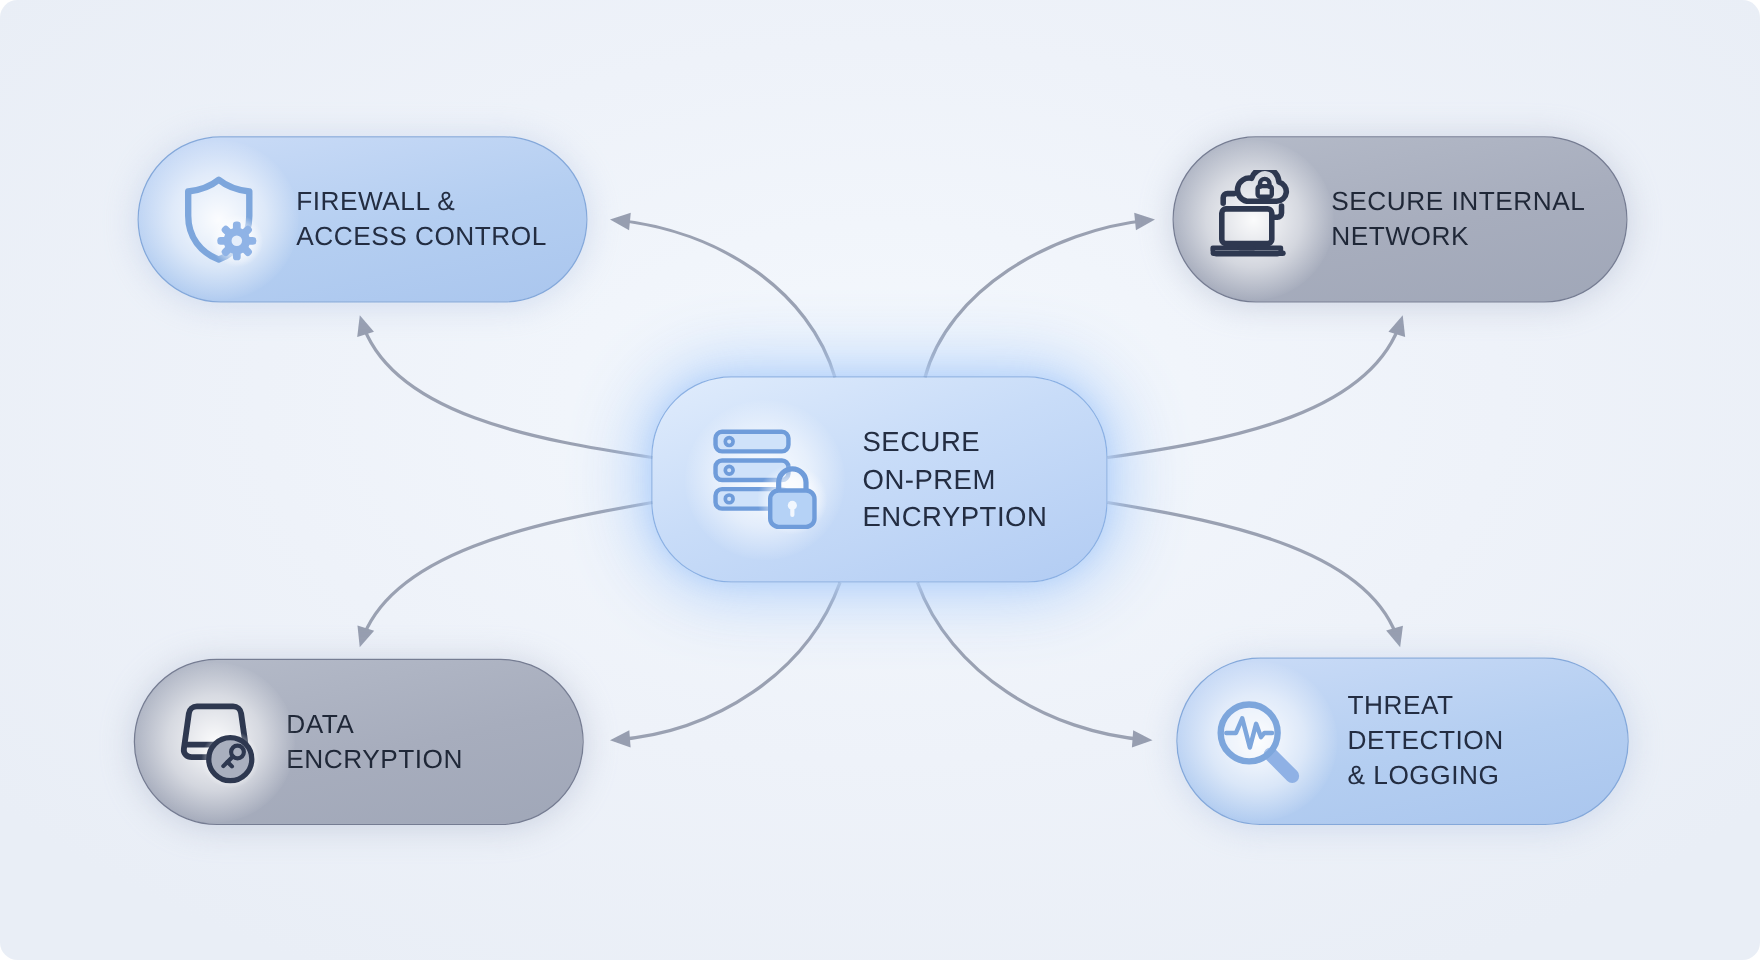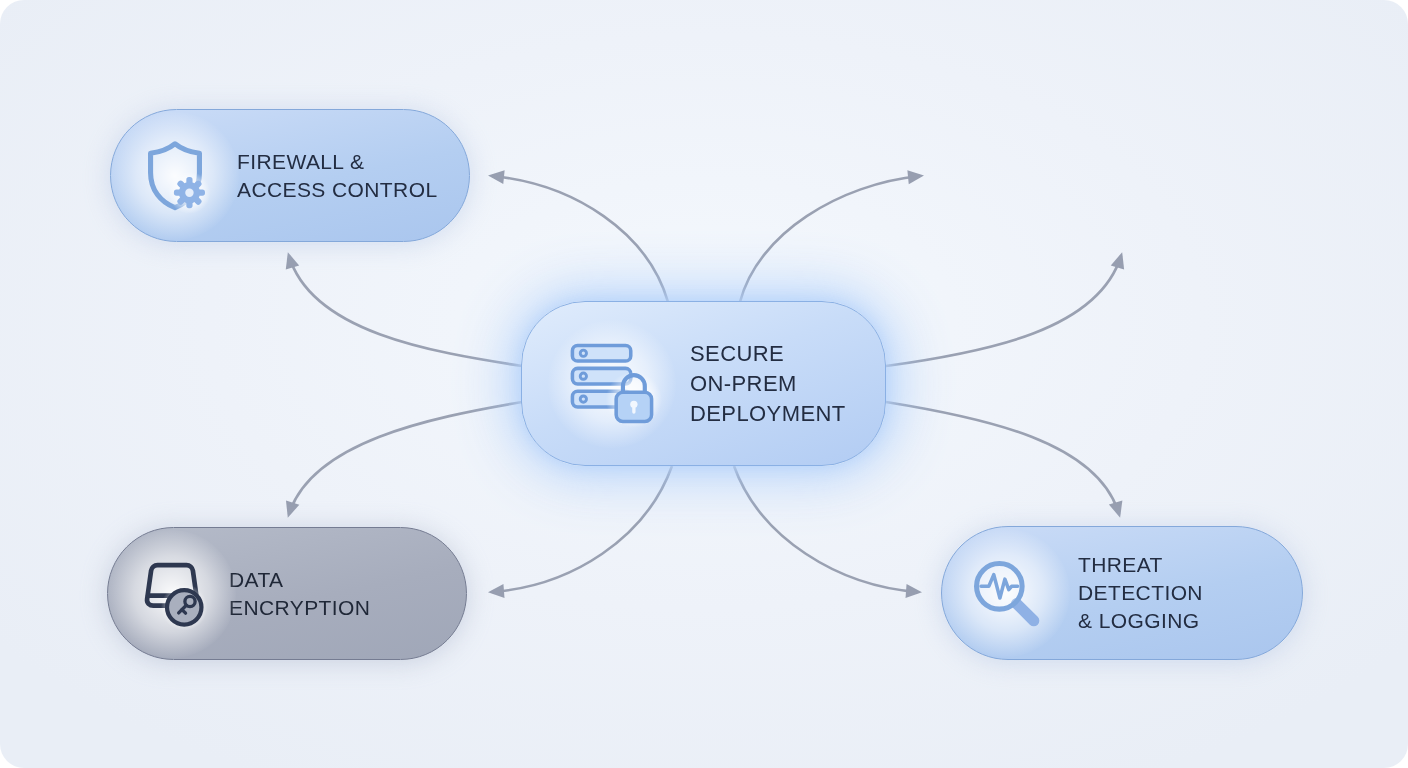--- a/index.html
+++ b/index.html
@@ -1,19 +1,19 @@
 <!DOCTYPE html>
 <html><head>
 <meta charset="utf-8">
 <style>
   html,body{margin:0;padding:0;background:#ffffff;}
   .canvas{
     position:relative;
     width:1408px;height:768px;
-    border-radius:24px;
+    border-radius:14px;
     overflow:hidden;
     background:
       radial-gradient(ellipse 900px 520px at 50% 42%, #f4f8fd 0%, #eef2f9 55%, #e9eef6 100%);
     font-family:"Liberation Sans", sans-serif;
   }
   svg.connectors{position:absolute;left:0;top:0;width:1408px;height:768px;}
 
   .node{
     position:absolute;
     display:flex;align-items:center;
@@ -103,20 +103,39 @@
           </g>
           <circle cx="49" cy="51" r="9.5"></circle>
         </g>
         <circle cx="49" cy="51" r="3.8" fill="#e5eefb"></circle>
       </svg>
     </span>
     <div class="label">FIREWALL &amp;
 ACCESS CONTROL</div>
   </div>
 
+  <div class="node node-gray satellite" style="left:938px;top:109px;width:364px;">
+    <span class="icon-wrap">
+      <svg width="80" height="80" viewBox="0 0 72 72">
+        <g fill="none" stroke="#2e3850" stroke-width="4" stroke-linecap="round" stroke-linejoin="round">
+          <rect x="13" y="28" width="36" height="25" rx="3"></rect>
+          <path d="M7 60 h50"></path>
+          <path d="M6.5 56 H55.5 V58 a2.5 2.5 0 0 1 -2.5 2.5 H9 A2.5 2.5 0 0 1 6.5 58 Z" stroke-width="3.4"></path>
+          <path d="M26 56.5 h10" stroke-width="3"></path>
+          <path d="M14 24 v-4 a3 3 0 0 1 3 -3 h5"></path>
+          <path d="M56 26 v5 a3 3 0 0 1 -3 3 h-4"></path>
+          <path d="M31 22.5 h21.5 a7 7 0 0 0 1.6 -13.8 A10 10 0 0 0 34.5 6 A8.2 8.2 0 0 0 31 22.5 Z"></path>
+          <path d="M40.5 12 v-2.2 a3.4 3.4 0 0 1 6.8 0 V12" stroke-width="3.2"></path>
+          <rect x="38.8" y="11.6" width="10.2" height="7.6" rx="1.8" stroke-width="3.2"></rect>
+        </g>
+      </svg>
+    </span>
+    <div class="label">SECURE INTERNAL
+NETWORK</div>
+  </div>
 
   <div class="node node-center" style="left:521px;top:301px;">
     <span class="icon-wrap">
       <svg width="100" height="92" viewBox="0 0 96 88">
         <g stroke="#6f9cda" stroke-width="3.4" fill="#cfe2fa">
           <rect x="10" y="7" width="56" height="15" rx="5"></rect>
           <rect x="10" y="29" width="56" height="15" rx="5"></rect>
           <rect x="10" y="51" width="56" height="15" rx="5"></rect>
         </g>
         <g stroke="#6f9cda" stroke-width="2.8" fill="none">
@@ -126,21 +145,21 @@
         </g>
         <circle cx="69" cy="59" r="27" fill="url(#glowWhite)"></circle>
         <path d="M58.5 53 v-7 a10.5 10.5 0 0 1 21 0 v7" fill="none" stroke="#6f9cda" stroke-width="4"></path>
         <rect x="52" y="52" width="34" height="28" rx="6.5" fill="#b5d2f6" stroke="#6f9cda" stroke-width="3.4"></rect>
         <circle cx="69" cy="63.5" r="3.5" fill="#f2f7fe"></circle>
         <rect x="67.4" y="65.5" width="3.2" height="7" rx="1.6" fill="#f2f7fe"></rect>
       </svg>
     </span>
     <div class="label">SECURE
 ON-PREM
-DEPLOYMENT</div>
+ENCRYPTION</div>
   </div>
 
   <div class="node node-gray satellite" style="left:107px;top:527px;gap:17px;">
     <span class="icon-wrap">
       <svg width="80" height="80" viewBox="0 0 72 72">
         <g fill="none" stroke="#2e3850" stroke-width="4.2" stroke-linecap="round" stroke-linejoin="round">
           <path d="M23 10 h26 c3 0 5.4 2.1 5.8 5 l3.6 25.5 c.5 3.5 -2.1 6 -5.6 6 h-33.6 c-3.5 0 -6.1 -2.5 -5.6 -6 l3.6 -25.5 c.4 -2.9 2.8 -5 5.8 -5 z"></path>
           <path d="M14.5 37.5 h33"></path>
         </g>
         <circle cx="47" cy="48" r="21" fill="url(#glowWhite)"></circle>

